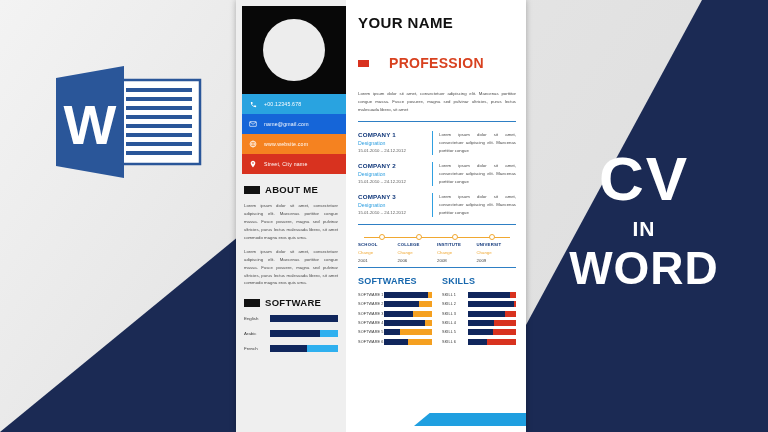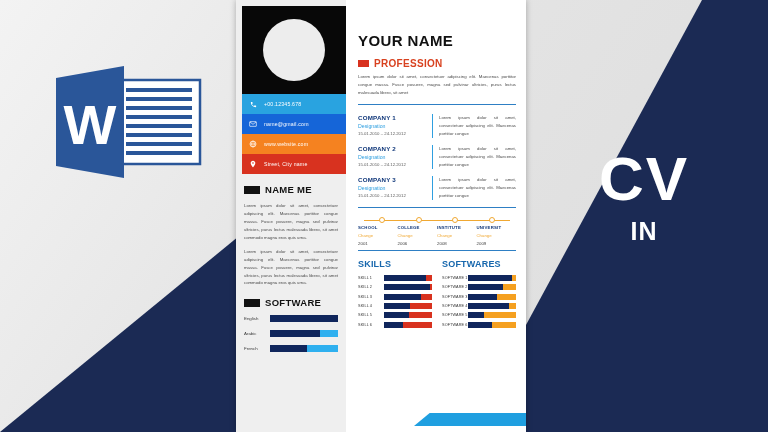--- a/index.html
+++ b/index.html
@@ -16,32 +16,32 @@
     background:#1b2a54;
     clip-path:polygon(0 100%, 100% 0, 100% 100%);}
   .bg-tri-right{position:absolute;right:0;top:0;width:300px;height:432px;
     background:#1b2a54;
     clip-path:polygon(100% 0, 100% 100%, 0 100%, 78% 0);}
 
   
   .right-text{position:absolute;right:0;top:150px;width:248px;text-align:center;
     color:#ffffff;z-index:6;}
   .t-cv{font-size:62px;font-weight:bold;letter-spacing:2px;line-height:0.95;}
-  .t-in{font-size:25px;font-weight:bold;letter-spacing:1px;margin:8px 0 4px;}
+  .t-in{font-size:21px;font-weight:bold;letter-spacing:1px;margin:8px 0 4px;}
   .t-word{font-size:46px;font-weight:bold;letter-spacing:1px;line-height:1;}
 
   
   .logo{position:absolute;left:56px;top:66px;width:152px;height:112px;z-index:6;}
 
   
   .page{position:absolute;left:236px;top:0;width:290px;height:432px;
     background:#ffffff;box-shadow:0 0 6px rgba(0,0,0,.28);z-index:5;
     display:flex;overflow:hidden;}
   .col-left{width:110px;background:#efefef;position:relative;flex:none;}
-  .col-right{flex:1;background:#ffffff;position:relative;padding:32px 10px 0 12px;box-sizing:border-box;}
+  .col-right{flex:1;background:#ffffff;position:relative;padding:14px 10px 0 12px;box-sizing:border-box;}
 
   
   .photo-box{height:88px;background:#080808;display:flex;align-items:center;justify-content:center;
     margin:6px 0 0 6px;}
   .photo{width:62px;height:62px;border-radius:50%;background:#ededed;}
   .contact{margin-left:6px;}
   .c-row{height:20px;display:flex;align-items:center;color:#fff;font-size:5.2px;letter-spacing:.2px;}
   .c-ico{width:22px;display:flex;align-items:center;justify-content:center;}
   .c-ico svg{display:block;}
   .c-phone{background:#29a3e0;}
@@ -58,21 +58,21 @@
   .lang-list{margin:7px 8px 0 8px;}
   .lang-row{display:flex;align-items:center;margin-bottom:8px;}
   .lang-name{width:26px;font-size:4.4px;color:#3a3a3a;}
   .lang-bar{flex:1;height:7px;background:#2fb0ef;position:relative;}
   .lang-fill{position:absolute;left:0;top:0;bottom:0;background:#10265c;}
 
   
   .name{font-size:15px;font-weight:bold;color:#111;letter-spacing:.4px;margin:0 0 9px;}
   .prof-head{display:flex;align-items:center;gap:5px;margin-bottom:4px;}
   .prof-mark{width:11px;height:7px;background:#d8321f;}
-  .prof-head h2{margin:0;font-size:10px;font-weight:bold;color:#d8411f;letter-spacing:.3px;}
+  .prof-head h2{margin:15px;font-size:14px;font-weight:bold;color:#d8411f;letter-spacing:.3px;}
   .prof-txt{font-size:4.3px;line-height:1.9;color:#4a4a4a;text-align:justify;margin:0 0 7px 0;}
   .rule{height:1px;background:#2e7fc4;margin:0 0 9px 0;}
 
   .sec-title{font-size:9px;font-weight:bold;color:#1767ad;letter-spacing:.2px;margin:0 0 6px;}
 
   .job{display:flex;margin-bottom:7px;}
   .job-l{width:74px;flex:none;}
   .job-co{font-size:6.2px;font-weight:bold;color:#10377a;letter-spacing:.2px;}
   .job-des{font-size:5.2px;color:#2f9fe0;margin-top:1.5px;}
   .job-date{font-size:4.3px;color:#5a5a5a;margin-top:2.5px;}
@@ -127,20 +127,21 @@
         <rect x="70" y="85" width="66" height="4"></rect>
       </g>
       <path d="M0 12 L68 0 L68 112 L0 100 Z" fill="#2a5699"></path>
       <text x="34" y="78" font-family="Liberation Sans, sans-serif" font-size="56" font-weight="bold" fill="#ffffff" text-anchor="middle">W</text>
     </svg>
   </div>
 
   <div class="right-text">
     <div class="t-cv">CV</div>
     <div class="t-in">IN</div>
+    <div class="t-word">WORD</div>
   </div>
 
   <div class="page">
 
     <div class="col-left">
       <div class="photo-box">
         <div class="photo"></div>
       </div>
 
       <div class="contact">
@@ -176,21 +177,21 @@
             <svg width="8" height="8" viewBox="0 0 24 24" fill="#fff">
                 <path d="M12 2C8.1 2 5 5.1 5 9c0 5.2 7 13 7 13s7-7.8 7-13c0-3.9-3.1-7-7-7zm0 9.5A2.5 2.5 0 1 1 12 6.5a2.5 2.5 0 0 1 0 5z"></path>
               </svg>
           </span>
           <span>Street, City name</span>
         </div>
       </div>
 
       <div class="sec-left">
         <span class="sec-mark"></span>
-        <h3>NAME ME</h3>
+        <h3>ABOUT ME</h3>
       </div>
       <div class="body-txt">
         <p>Lorem ipsum dolor sit amet, consectetuer adipiscing elit. Maecenas porttitor congue massa. Fusce posuere, magna sed pulvinar ultricies, purus lectus malesuada libero, sit amet commodo magna eros quis urna.</p>
         <p>Lorem ipsum dolor sit amet, consectetuer adipiscing elit. Maecenas porttitor congue massa. Fusce posuere, magna sed pulvinar ultricies, purus lectus malesuada libero, sit amet commodo magna eros quis urna.</p>
       </div>
 
       <div class="sec-left">
         <span class="sec-mark"></span>
         <h3>SOFTWARE</h3>
       </div>
@@ -284,20 +285,61 @@
               <div class="edu-ch">Change</div>
               <div class="edu-y">2009</div>
             </div>
           </div>
       </div>
 
       <div class="rule2"></div>
 
       <div class="two-col">
         <div class="tc">
+          <div class="sec-title">SOFTWARES</div>
+          <div id="softwares">
+              <div class="bar-row">
+                <div class="bar-name">SOFTWARE 1</div>
+                <div class="bar-track orange" style="background: rgb(245, 160, 32);">
+                  <div class="bar-fill" style="width: 92%; background: rgb(16, 38, 92);"></div>
+                </div>
+              </div>
+              <div class="bar-row">
+                <div class="bar-name">SOFTWARE 2</div>
+                <div class="bar-track orange" style="background: rgb(245, 160, 32);">
+                  <div class="bar-fill" style="width: 72%; background: rgb(16, 38, 92);"></div>
+                </div>
+              </div>
+              <div class="bar-row">
+                <div class="bar-name">SOFTWARE 3</div>
+                <div class="bar-track orange" style="background: rgb(245, 160, 32);">
+                  <div class="bar-fill" style="width: 60%; background: rgb(16, 38, 92);"></div>
+                </div>
+              </div>
+              <div class="bar-row">
+                <div class="bar-name">SOFTWARE 4</div>
+                <div class="bar-track orange" style="background: rgb(245, 160, 32);">
+                  <div class="bar-fill" style="width: 85%; background: rgb(16, 38, 92);"></div>
+                </div>
+              </div>
+              <div class="bar-row">
+                <div class="bar-name">SOFTWARE 5</div>
+                <div class="bar-track orange" style="background: rgb(245, 160, 32);">
+                  <div class="bar-fill" style="width: 33%; background: rgb(16, 38, 92);"></div>
+                </div>
+              </div>
+              <div class="bar-row">
+                <div class="bar-name">SOFTWARE 6</div>
+                <div class="bar-track orange" style="background: rgb(245, 160, 32);">
+                  <div class="bar-fill" style="width: 50%; background: rgb(16, 38, 92);"></div>
+                </div>
+              </div>
+            </div>
+        </div>
+        <div class="tc">
           <div class="sec-title">SKILLS</div>
           <div id="skills">
               <div class="bar-row">
                 <div class="bar-name">SKILL 1</div>
                 <div class="bar-track red" style="background: rgb(216, 50, 31);">
                   <div class="bar-fill" style="width: 88%; background: rgb(16, 38, 92);"></div>
                 </div>
               </div>
               <div class="bar-row">
                 <div class="bar-name">SKILL 2</div>
@@ -320,61 +362,20 @@
               <div class="bar-row">
                 <div class="bar-name">SKILL 5</div>
                 <div class="bar-track red" style="background: rgb(216, 50, 31);">
                   <div class="bar-fill" style="width: 52%; background: rgb(16, 38, 92);"></div>
                 </div>
               </div>
               <div class="bar-row">
                 <div class="bar-name">SKILL 6</div>
                 <div class="bar-track red" style="background: rgb(216, 50, 31);">
                   <div class="bar-fill" style="width: 40%; background: rgb(16, 38, 92);"></div>
-                </div>
-              </div>
-            </div>
-        </div>
-        <div class="tc">
-          <div class="sec-title">SOFTWARES</div>
-          <div id="softwares">
-              <div class="bar-row">
-                <div class="bar-name">SOFTWARE 1</div>
-                <div class="bar-track orange" style="background: rgb(245, 160, 32);">
-                  <div class="bar-fill" style="width: 92%; background: rgb(16, 38, 92);"></div>
-                </div>
-              </div>
-              <div class="bar-row">
-                <div class="bar-name">SOFTWARE 2</div>
-                <div class="bar-track orange" style="background: rgb(245, 160, 32);">
-                  <div class="bar-fill" style="width: 72%; background: rgb(16, 38, 92);"></div>
-                </div>
-              </div>
-              <div class="bar-row">
-                <div class="bar-name">SOFTWARE 3</div>
-                <div class="bar-track orange" style="background: rgb(245, 160, 32);">
-                  <div class="bar-fill" style="width: 60%; background: rgb(16, 38, 92);"></div>
-                </div>
-              </div>
-              <div class="bar-row">
-                <div class="bar-name">SOFTWARE 4</div>
-                <div class="bar-track orange" style="background: rgb(245, 160, 32);">
-                  <div class="bar-fill" style="width: 85%; background: rgb(16, 38, 92);"></div>
-                </div>
-              </div>
-              <div class="bar-row">
-                <div class="bar-name">SOFTWARE 5</div>
-                <div class="bar-track orange" style="background: rgb(245, 160, 32);">
-                  <div class="bar-fill" style="width: 33%; background: rgb(16, 38, 92);"></div>
-                </div>
-              </div>
-              <div class="bar-row">
-                <div class="bar-name">SOFTWARE 6</div>
-                <div class="bar-track orange" style="background: rgb(245, 160, 32);">
-                  <div class="bar-fill" style="width: 50%; background: rgb(16, 38, 92);"></div>
                 </div>
               </div>
             </div>
         </div>
       </div>
 
       <div class="page-bottom">
         <div class="blue-par"></div>
       </div>
     </div>

